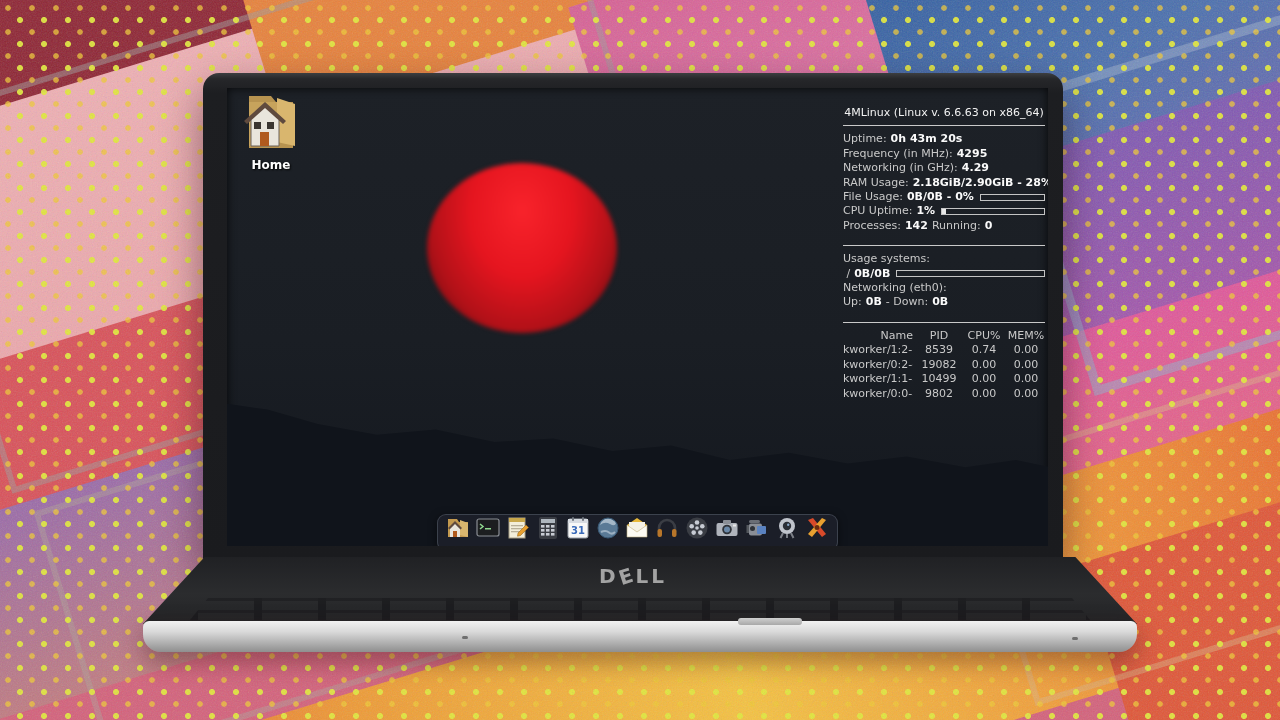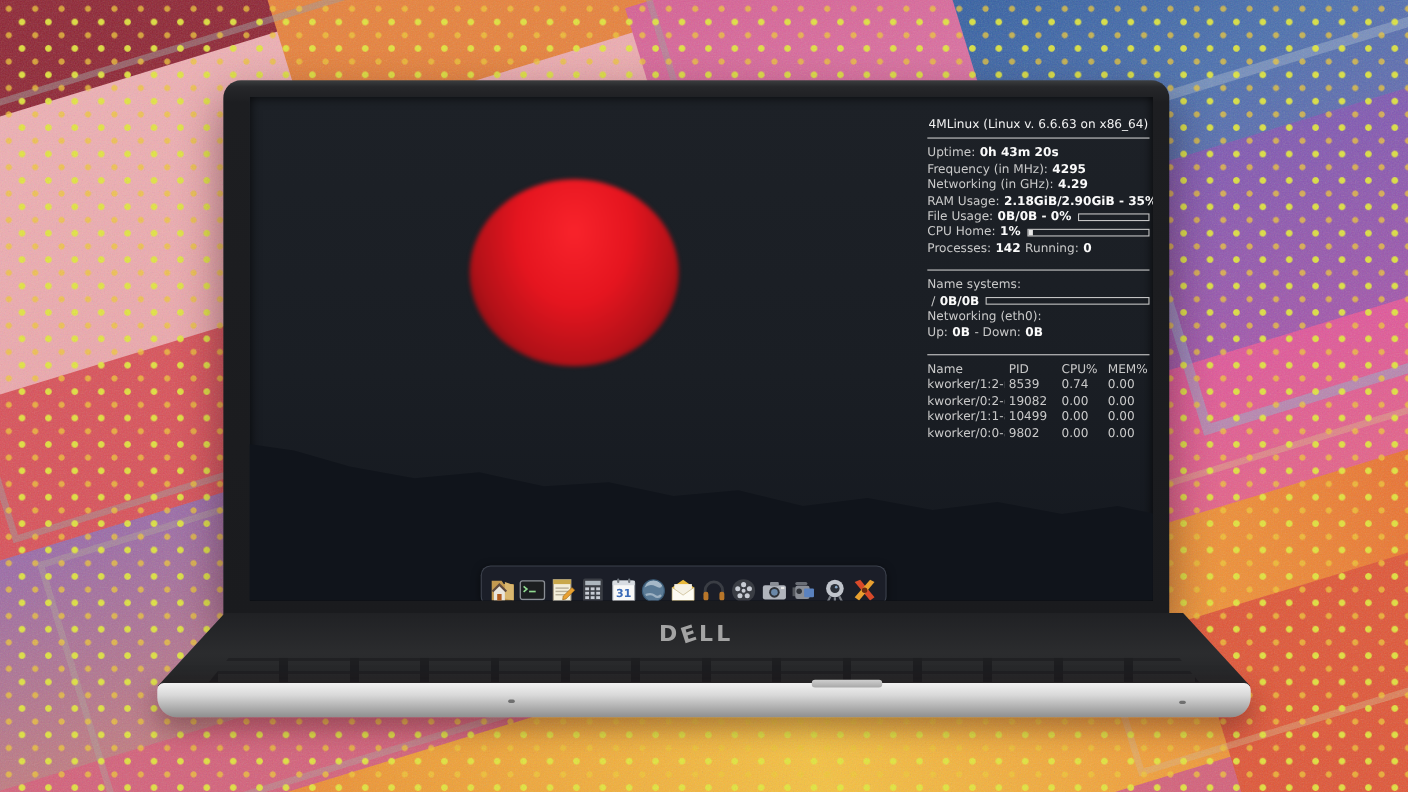--- a/index.html
+++ b/index.html
@@ -67,27 +67,27 @@
   .conky b { color:#fafafa; font-weight:bold;text-align:center; }
   .c-title { text-align:center; color:#f2f2f2; margin-bottom:4px; }
   .c-hr { border:none; border-top:1px solid #c9c9c9; margin:5px 0 6px 0; }
   .c-line { display:flex; align-items:center; white-space:pre; }
   .c-line .sp { flex:0 0 4px; }
   .cbar { height:7px; border:1px solid #c4c4c4; margin-left:6px; position:relative; }
   .cbar.grow { flex:1; }
   .cbar .fill { position:absolute; left:0; top:0; bottom:0; background:#e8e8e8; }
   .ptable { display:grid; grid-template-columns:1fr 44px 38px 38px; column-gap:4px; }
   .ptable .h { color:#c9c9c9; }
-  .ptable .num, .ptable .h.num { text-align:left; }
-  .ptable div { overflow:hidden; white-space:nowrap; }
-
-  
-  .dock { position:absolute; left:210px; top:426px; width:369px; height:37px;
+  .ptable .num, .ptable .h.num { text-align:center; }
+  .ptable div { overflow:hidden; white-space:nowrap;text-align:right; }
+
+  
+  .dock { position:absolute; left:210px; top:426px; width:401px; height:37px;
     background:rgba(28,32,42,.88); border:1px solid rgba(90,96,110,.55);
-    border-radius:9px; display:flex; align-items:flex-end; justify-content:space-around;
+    border-radius:9px; display:flex; align-items:flex-start; justify-content:space-around;
     padding:0 5px; box-shadow:0 2px 8px rgba(0,0,0,.5); }
   .dock .di { width:26px; height:26px; display:block; cursor:pointer; }
 </style>
 </head>
 <body>
 
 <div class="bg">
   <div class="patch" style="left:-120px; top:-40px; width:760px; height:460px; background:linear-gradient(180deg,#f0b2b6,#eba3a8);"></div>
   <div class="patch" style="left:-90px; top:-120px; width:520px; height:170px; background:#8e2433;"></div>
   <div class="patch" style="left:250px; top:-80px; width:430px; height:140px; background:#e8813a;"></div>
@@ -112,33 +112,46 @@
   </svg>
 </div>
 
 <div class="laptop">
   <div class="lid"></div>
 
   <div class="screen">
     <div class="sun"></div>
     <div class="trees"></div>
 
+    <div class="desk-icon">
+      <svg width="64" height="62" viewBox="0 0 64 62">
+        <path d="M10 6 h22 l5 6 h17 v46 h-44 z" fill="#b79350"></path>
+        <path d="M38 8 L56 14 V56 L38 52 Z" fill="#d9b66e"></path>
+        <path d="M10 12 h28 v44 h-28 z" fill="#c7a35c"></path>
+        <polygon points="8,30 26,14 44,30 40,30 40,56 12,56 12,30" fill="#e9e5dc" stroke="#6a6158" stroke-width="1"></polygon>
+        <polygon points="5,31 26,12 47,31 44,34 26,18 8,34" fill="#5f4a3e"></polygon>
+        <rect x="15" y="32" width="7" height="7" fill="#3a3530"></rect>
+        <rect x="28" y="32" width="7" height="7" fill="#3a3530"></rect>
+        <rect x="21" y="42" width="9" height="14" fill="#b05a1e"></rect>
+      </svg>
+      <div class="label">Home</div>
+    </div>
 
     <div class="conky">
       <div class="c-title">4MLinux (Linux v. 6.6.63 on x86_64)</div>
       <hr class="c-hr">
       <div class="c-line"><span>Uptime:</span><span class="sp"></span><b>0h 43m 20s</b></div>
       <div class="c-line"><span>Frequency (in MHz):</span><span class="sp"></span><b>4295</b></div>
       <div class="c-line"><span>Networking (in GHz):</span><span class="sp"></span><b>4.29</b></div>
-      <div class="c-line"><span>RAM Usage:</span><span class="sp"></span><b>2.18GiB/2.90GiB - 35%</b></div>
+      <div class="c-line"><span>RAM Usage:</span><span class="sp"></span><b>2.18GiB/2.90GiB - 28%</b></div>
       <div class="c-line"><span>File Usage:</span><span class="sp"></span><b>0B/0B - 0%</b><span class="cbar grow"><span class="fill" style="width: 0%;"></span></span></div>
-      <div class="c-line"><span>CPU Home:</span><span class="sp"></span><b>1%</b><span class="cbar grow"><span class="fill" style="width: 4%;"></span></span></div>
+      <div class="c-line"><span>CPU Uptime:</span><span class="sp"></span><b>1%</b><span class="cbar grow"><span class="fill" style="width: 4%;"></span></span></div>
       <div class="c-line"><span>Processes:</span><span class="sp"></span><b>142</b><span class="sp"></span><span>Running:</span><span class="sp"></span><b>0</b></div>
       <hr class="c-hr" style="margin-top:12px;">
-      <div class="c-line"><span>Name systems:</span></div>
+      <div class="c-line"><span>Usage systems:</span></div>
       <div class="c-line"><span>&nbsp;</span><span>/</span><span class="sp"></span><b>0B/0B</b><span class="cbar grow"><span class="fill" style="width: 0%;"></span></span></div>
       <div class="c-line"><span>Networking (eth0):</span></div>
       <div class="c-line"><span>Up:</span><span class="sp"></span><b>0B</b><span class="sp"></span><span>- Down:</span><span class="sp"></span><b>0B</b></div>
       <hr class="c-hr" style="margin-top:12px;">
       <div class="ptable">
         <div class="h">Name</div>
         <div class="h num">PID</div>
         <div class="h num">CPU%</div>
         <div class="h num">MEM%</div>
 

